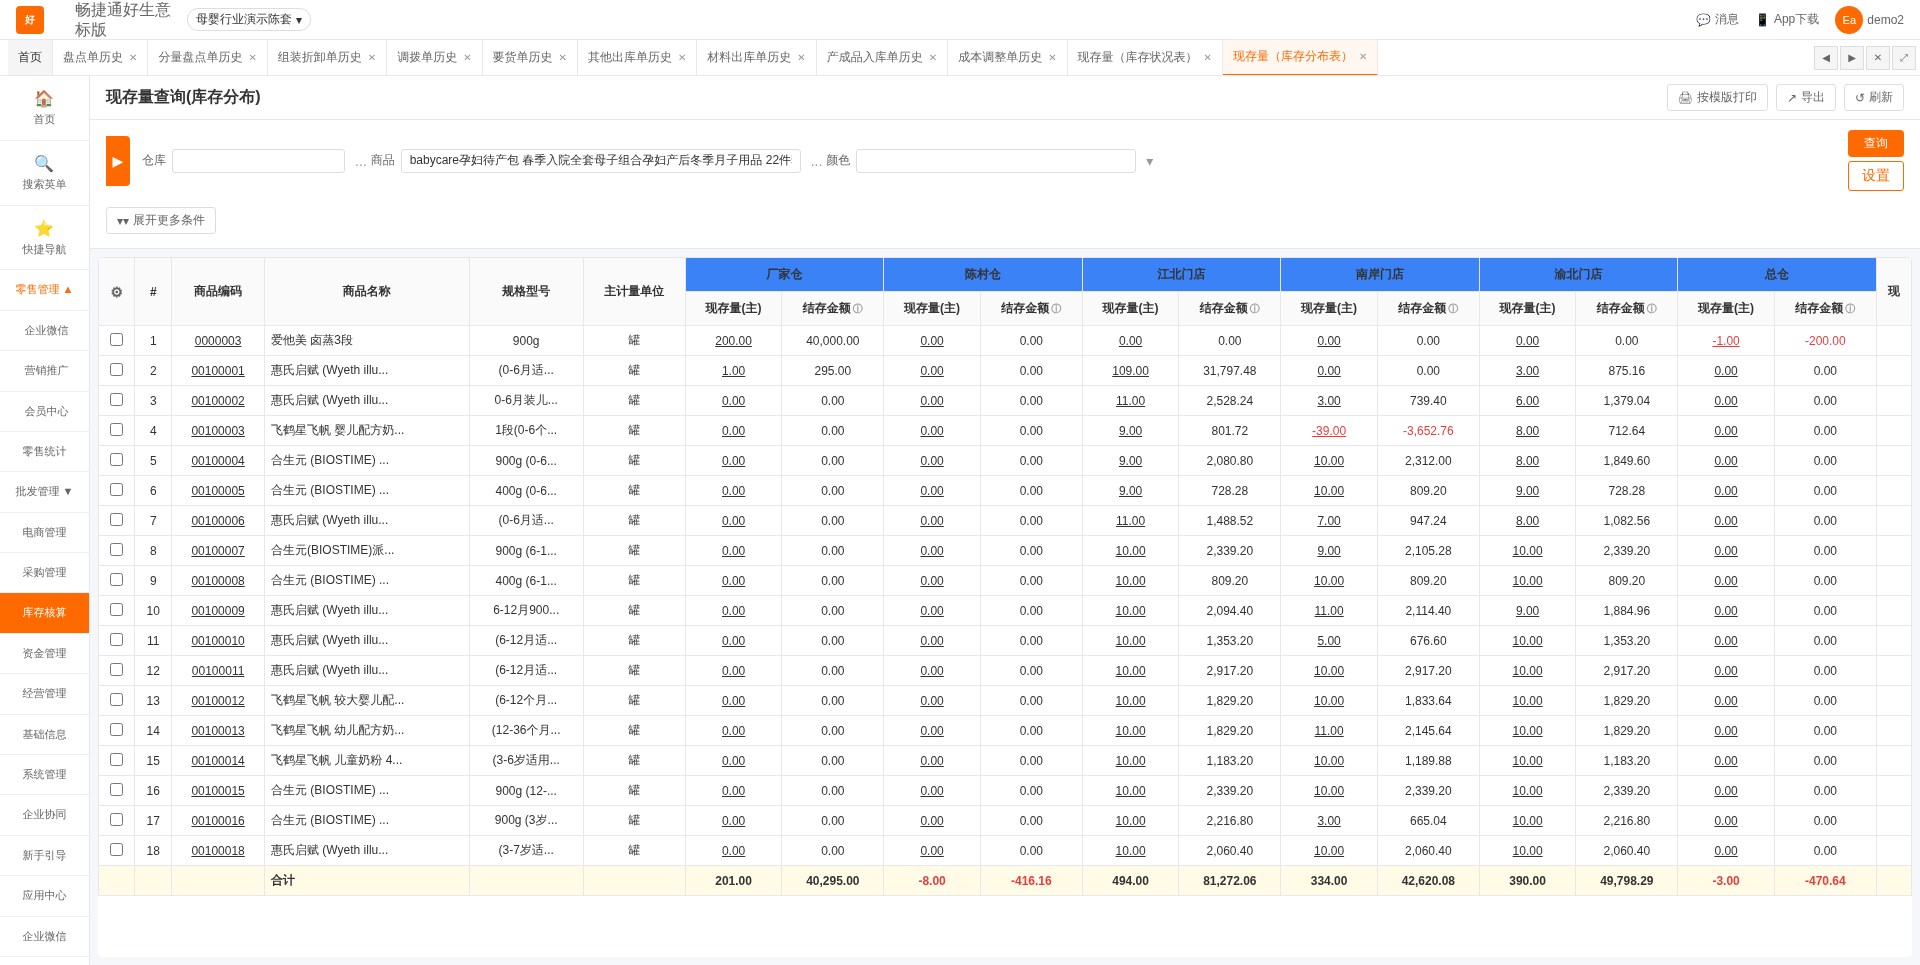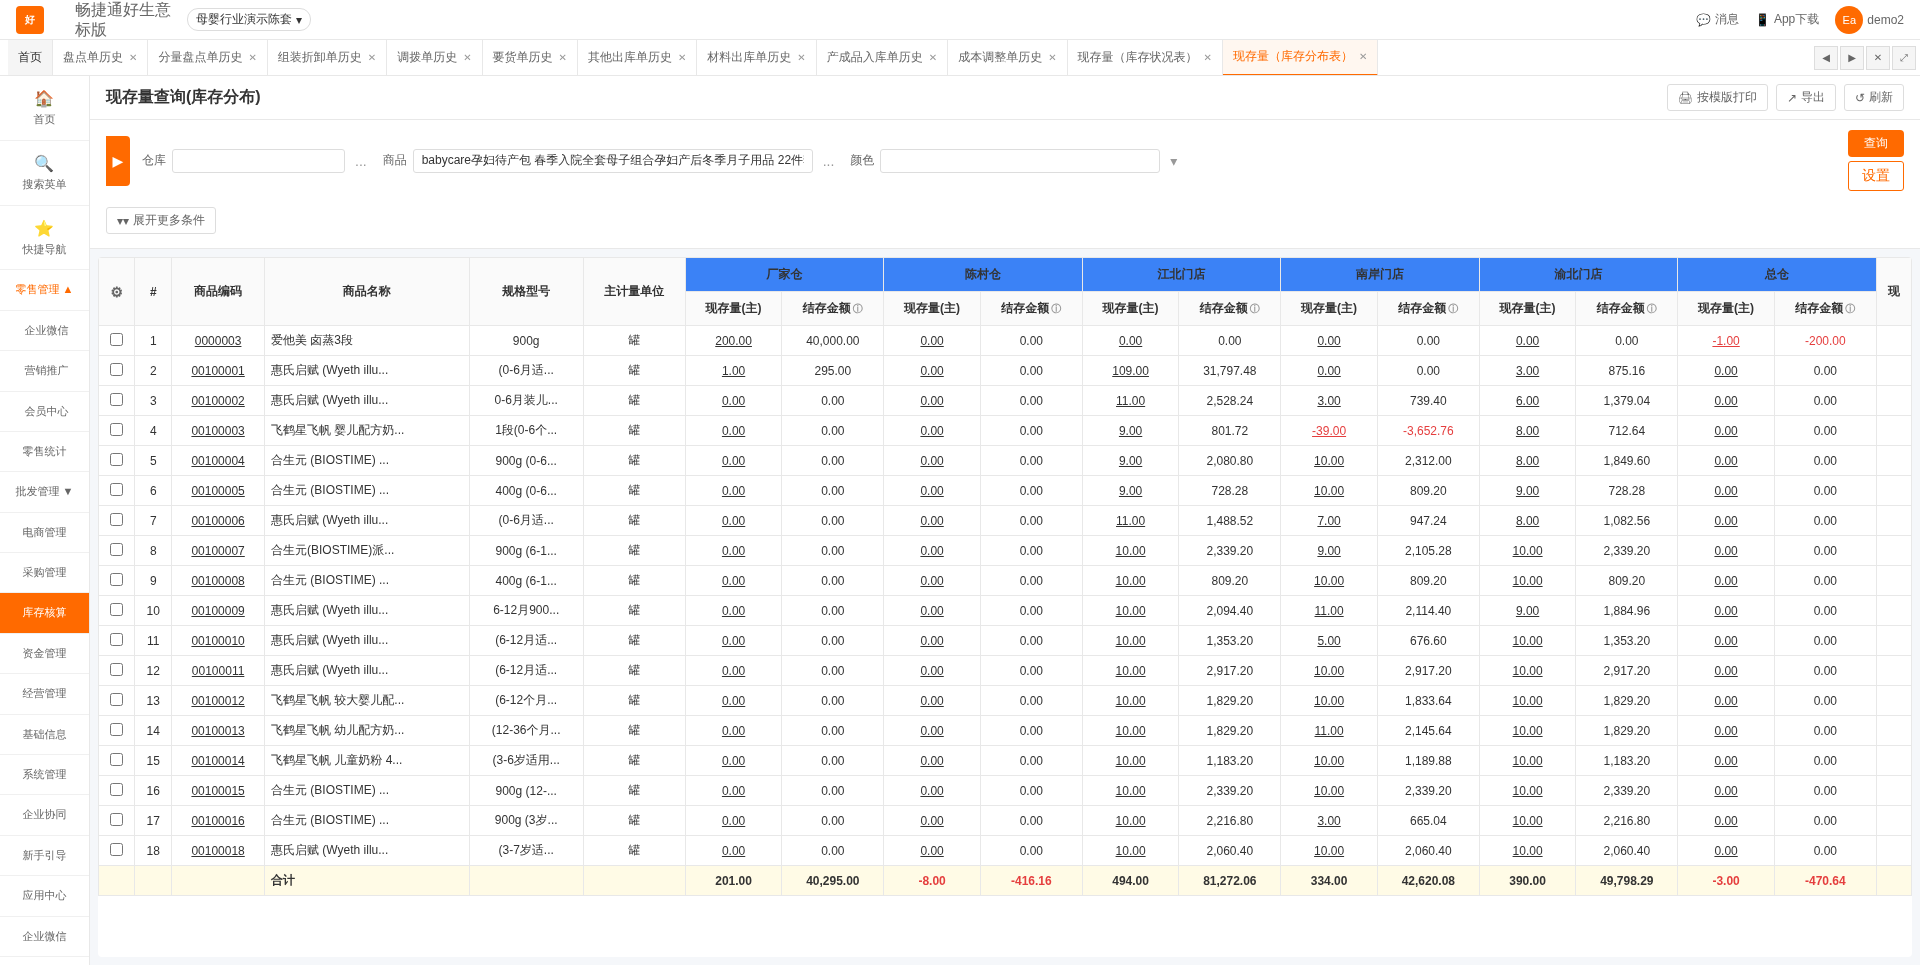--- a/index.html
+++ b/index.html
@@ -64,21 +64,21 @@
     tbody tr { border-bottom: 1px solid #f0f0f0; }
     tbody tr.summary-row { background: #fffbe6; font-weight: 600; }
     tbody td { padding: 6px 6px; border: 1px solid #e8e8e8; text-align: center; white-space: nowrap; color: #333; }
     tbody td.red { color: #e53e3e; }
     tbody td.left { text-align: left; }
     .gear-icon { font-size: 14px; color: #666; cursor: pointer; }
     .info-icon { font-size: 10px; color: #999; margin-left: 2px; }
     .underline { text-decoration: underline; cursor: pointer; color: #333; }
     .btn-group { display: flex; flex-direction: column; gap: 4px; }
     .orange-arrow { width: 24px; height: 50px; background: #ff6a00; display: flex; align-items: center; justify-content: center; cursor: pointer; border-radius: 0 4px 4px 0; color: #fff; font-size: 14px; flex-shrink: 0; }
-    .filter-main { display: flex; align-items: flex-start; gap: 12px; flex: 1; }
+    .filter-main { display: flex; align-items: flex-start; flex: 1; }
     .color-input { border: 1px solid #ddd; border-radius: 3px; padding: 4px 8px; font-size: 12px; color: #333; background: #fff; width: 280px; }
   </style>
 </head>
 <body>
 
 <div class="top-bar">
   <div class="top-bar-left">
     <div class="logo-area">
       <div class="logo-icon">好</div>
       <div class="logo-text">

